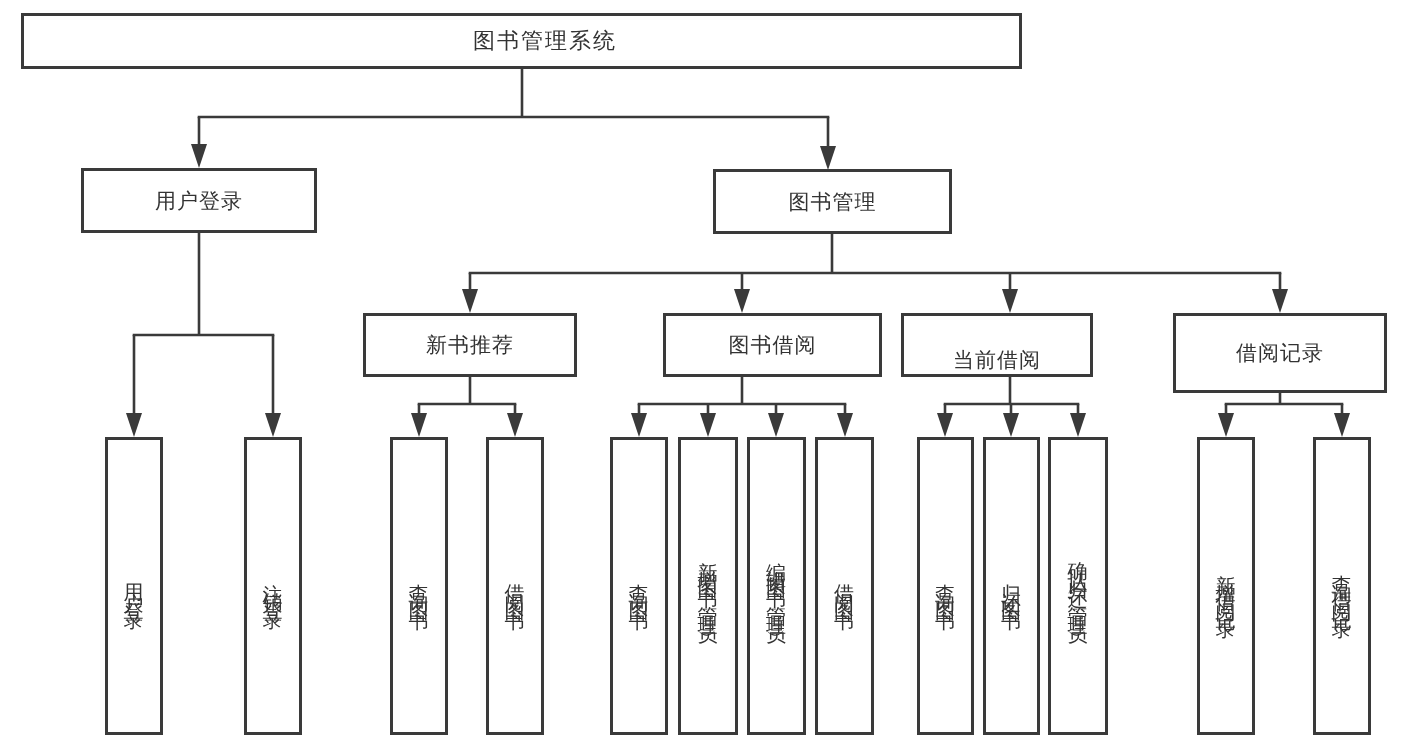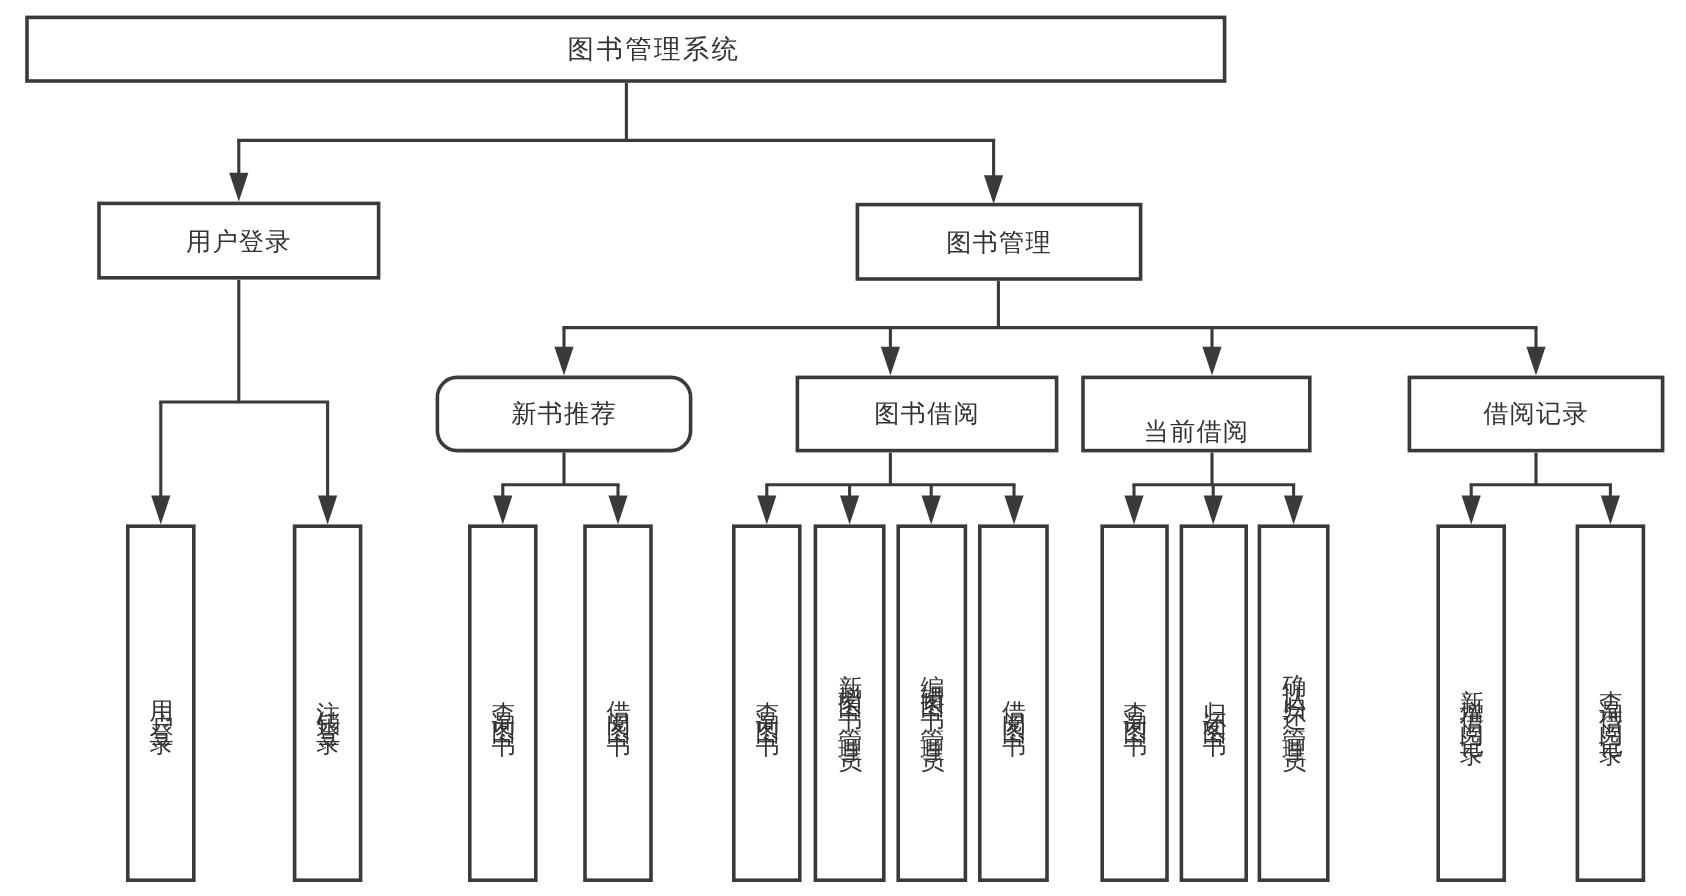--- a/index.html
+++ b/index.html
@@ -139,30 +139,30 @@
     <span>图书管理系统</span>
   </div>
 
   <div class="node node-h" style="left:81px; top:168px; width:236px; height:65px;">
     <span>用户登录</span>
   </div>
   <div class="node node-h" style="left:713px; top:169px; width:239px; height:65px;">
     <span>图书管理</span>
   </div>
 
-  <div class="node node-h" style="left:363px; top:313px; width:214px; height:64px;border-radius:18px;">
+  <div class="node node-h" style="left:363px; top:313px; width:214px; height:64px;">
     <span>新书推荐</span>
   </div>
   <div class="node node-h" style="left:633px; top:313px; width:219px; height:64px;margin-left:30px;">
     <span>图书借阅</span>
   </div>
   <div class="node node-h" style="left:901px; top:313px; width:192px; height:64px;align-items:flex-end;">
     <span>当前借阅</span>
   </div>
-  <div class="node node-h" style="left:1173px; top:313px; width:214px; height:64px;justify-content:center;">
+  <div class="node node-h" style="left:1173px; top:313px; width:214px; height:80px;justify-content:center;">
     <span>借阅记录</span>
   </div>
 
   <div class="node leaf" style="left:105px; width:58px;">
     <span class="vtext">用户登录</span>
   </div>
   <div class="node leaf" style="left:244px; width:58px;">
     <span class="vtext">注销登录</span>
   </div>
   <div class="node leaf" style="left:390px; width:58px;">

